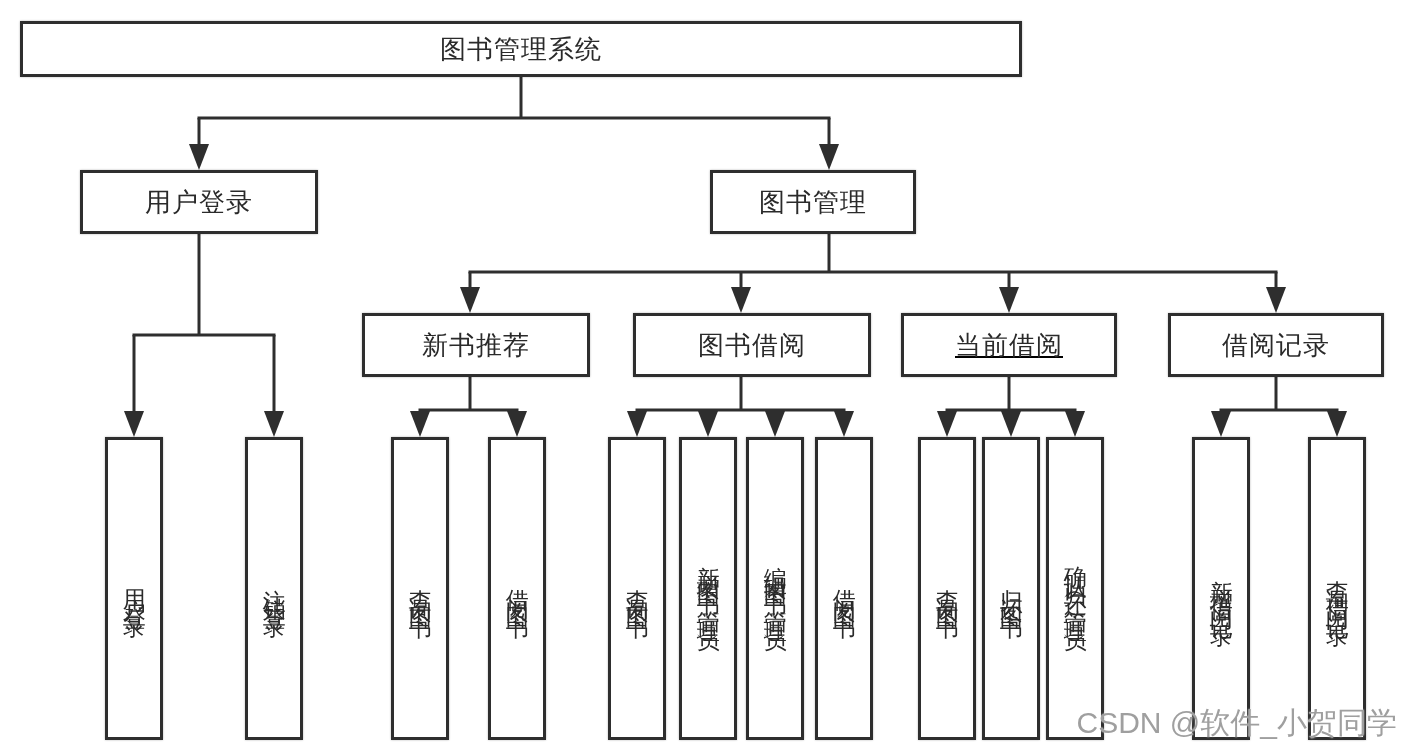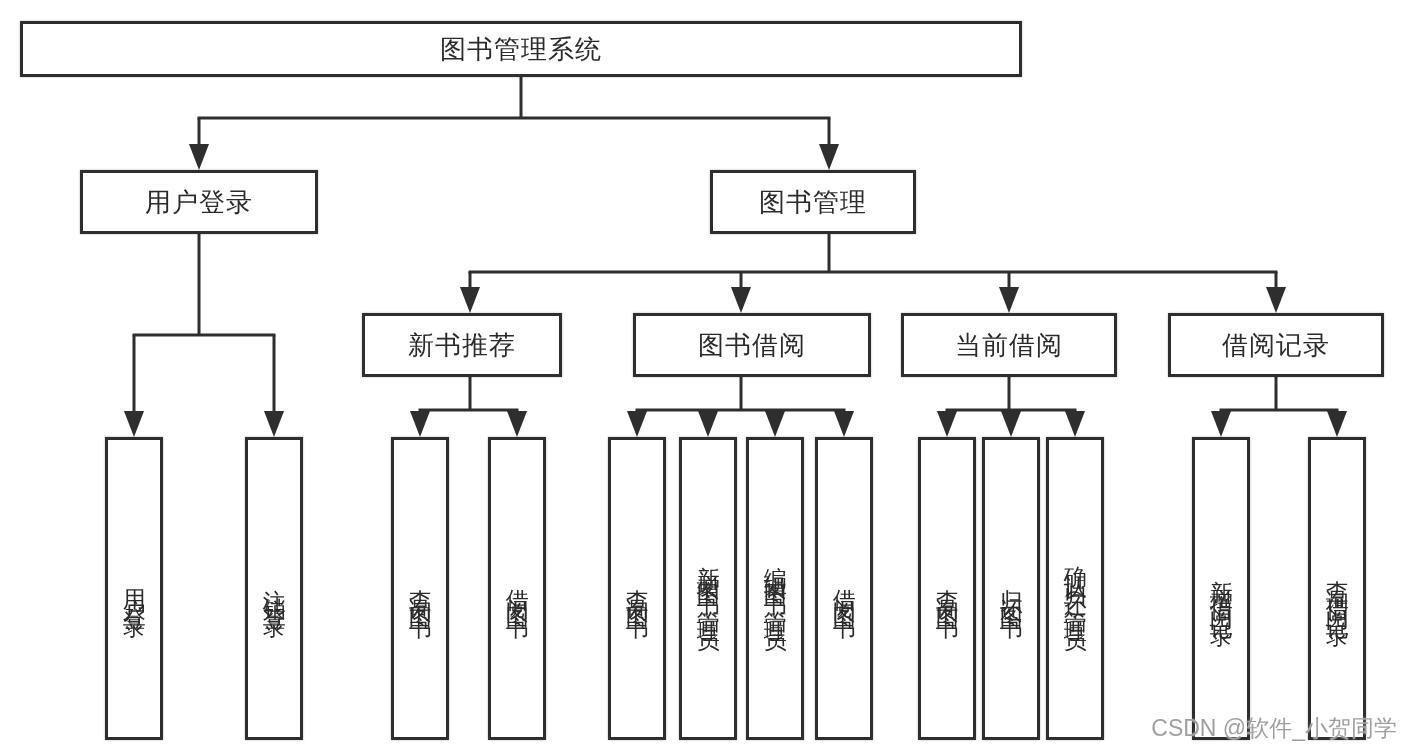--- a/index.html
+++ b/index.html
@@ -24,32 +24,32 @@
     font-size:26px;color:var(--text);white-space:nowrap;letter-spacing:1px;
   }
   .v-label{
     writing-mode:vertical-rl;text-orientation:mixed;
     font-size:23px;letter-spacing:9px;color:var(--text);line-height:1.1;
   }
   
   .p-root{left:20px;top:13px;width:1002px;height:56px;margin-top:8px;}
   .p-l2-0{left:80px;top:170px;width:238px;height:64px;}
   .p-l2-1{left:710px;top:170px;width:206px;height:64px;}
-  .p-l3-0{left:362px;top:313px;width:200px;height:64px;}
+  .p-l3-0{left:362px;top:313px;width:228px;height:64px;}
   .p-l3-1{left:633px;top:313px;width:238px;height:64px;}
-  .p-l3-2{left:901px;top:313px;width:216px;height:64px;}
+  .p-l3-2{left:901px;top:313px;width:216px;height:64px;text-decoration:underline;}
   .p-l3-3{left:1168px;top:313px;width:216px;height:64px;}
   .leaf{top:437px;width:58px;height:303px;}
   .p-lf-0{left:105px}.p-lf-1{left:245px}.p-lf-2{left:391px}.p-lf-3{left:488px}
   .p-lf-4{left:608px}.p-lf-5{left:679px}.p-lf-6{left:746px}.p-lf-7{left:815px}
   .p-lf-8{left:918px}.p-lf-9{left:982px}.p-lf-10{left:1046px}
   .p-lf-11{left:1192px}.p-lf-12{left:1308px}
   .watermark{
     position:absolute;right:8px;bottom:3px;z-index:10;
-    font-size:23px;color:var(--watermark);white-space:nowrap;
+    font-size:30px;color:var(--watermark);white-space:nowrap;
     text-shadow:0 0 2px rgba(255,255,255,.9);
   }
 </style>
 </head>
 <body>
 
 <div class="canvas">
 
   <svg class="wires" width="1405" height="747" viewBox="0 0 1405 747">
     <g>

